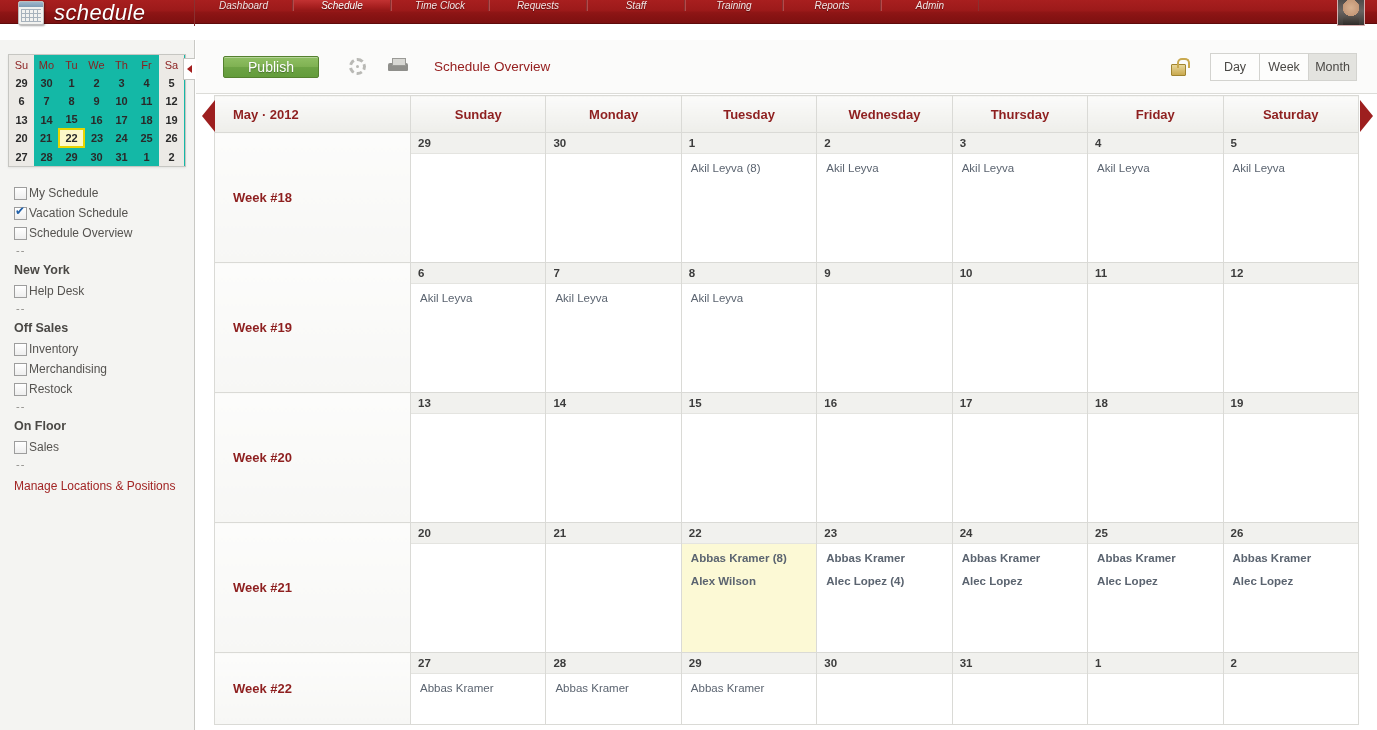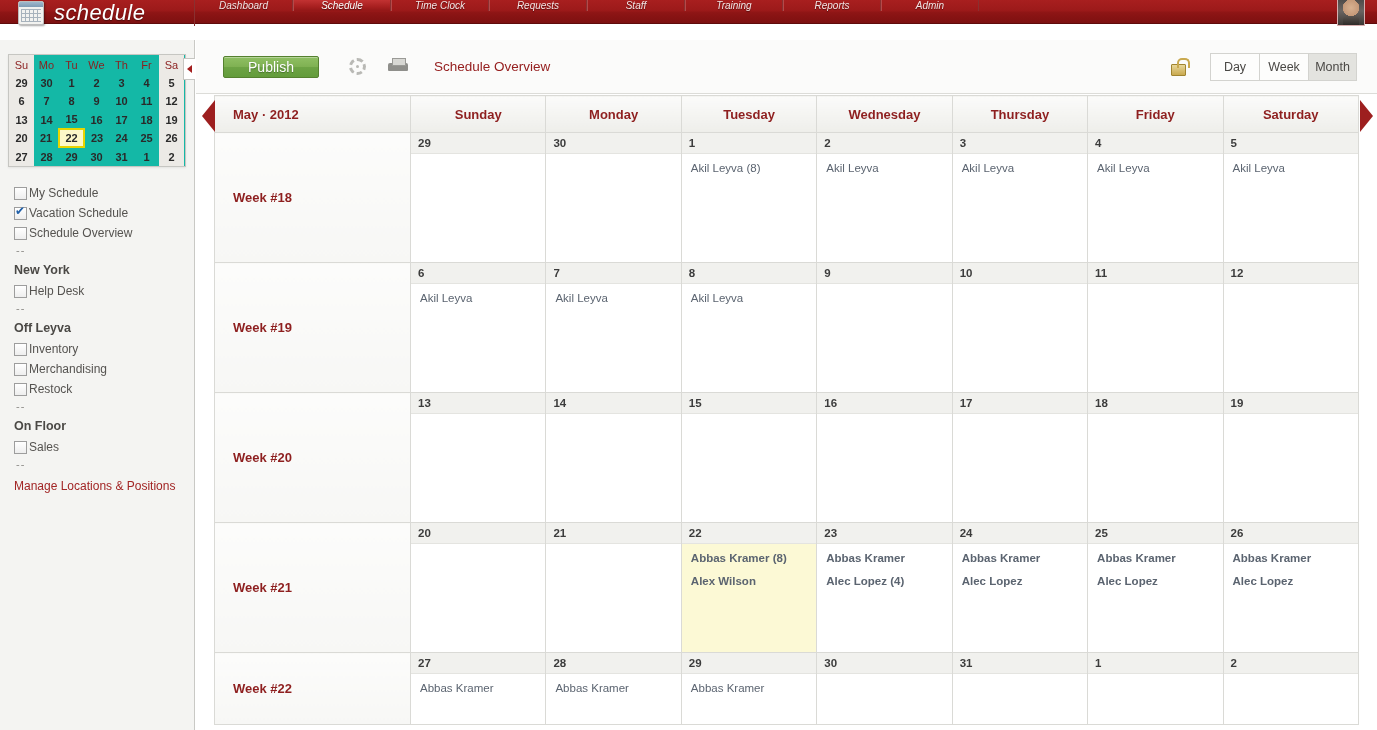--- a/index.html
+++ b/index.html
@@ -397,21 +397,21 @@
         <span class="cb"></span>
         <span class="sb-label">Schedule Overview</span>
       </div>
       <div class="sb-dash">--</div>
       <div class="sb-group">New York</div>
       <div class="sb-row">
         <span class="cb"></span>
         <span class="sb-label">Help Desk</span>
       </div>
       <div class="sb-dash">--</div>
-      <div class="sb-group">Off Leyva</div>
+      <div class="sb-group">Off Sales</div>
       <div class="sb-row">
         <span class="cb"></span>
         <span class="sb-label">Inventory</span>
       </div>
       <div class="sb-row">
         <span class="cb"></span>
         <span class="sb-label">Merchandising</span>
       </div>
       <div class="sb-row">
         <span class="cb"></span>

